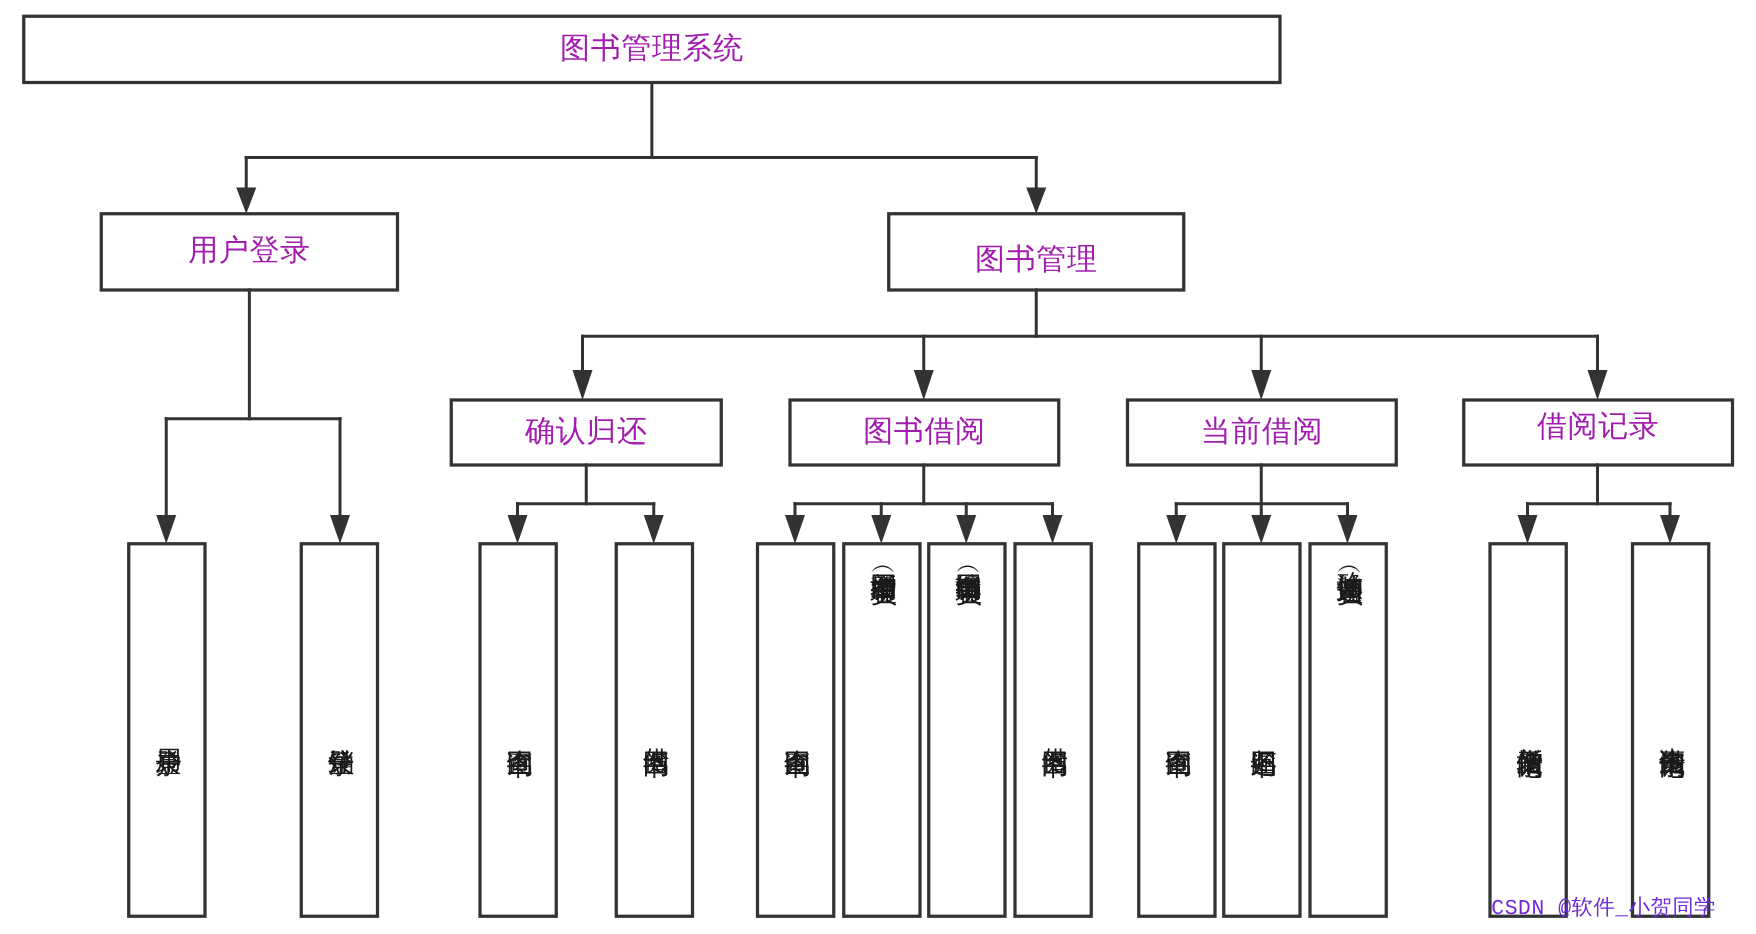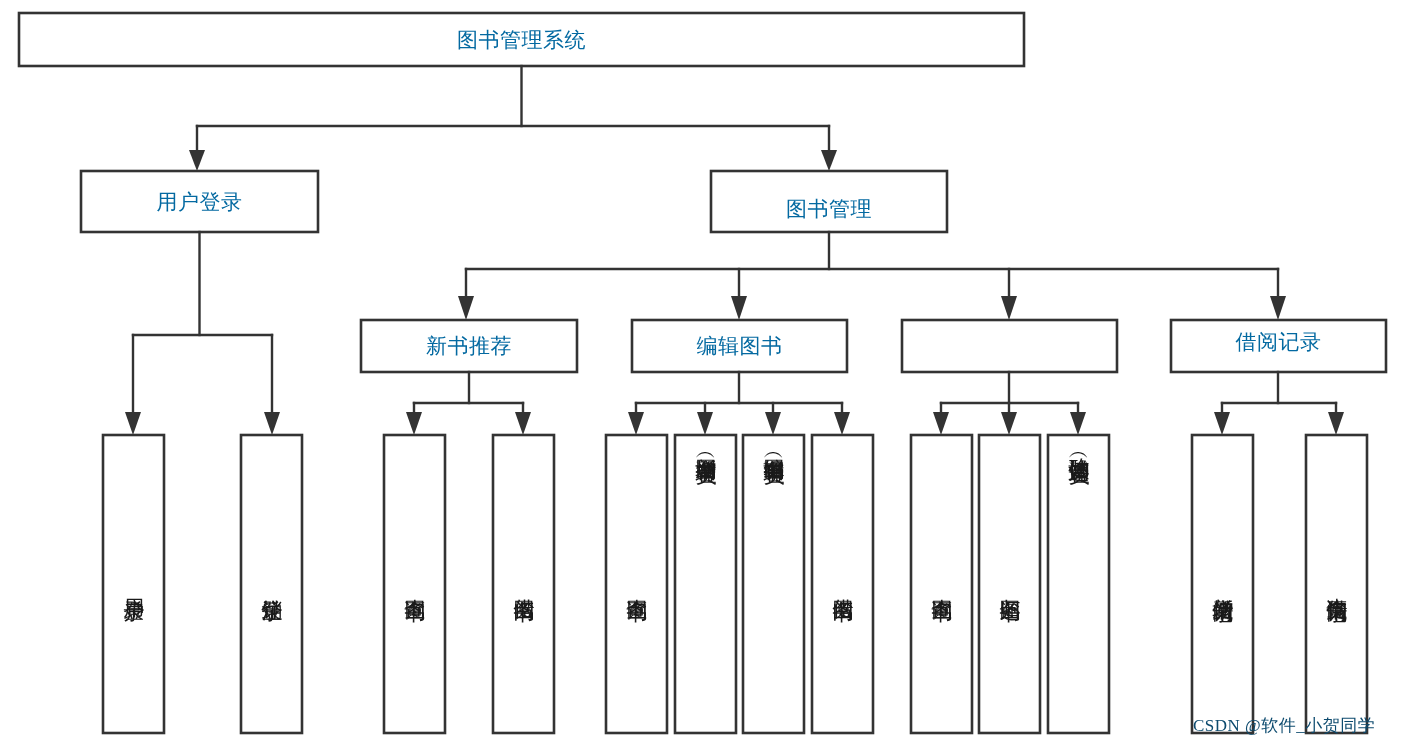--- a/index.html
+++ b/index.html
@@ -40,22 +40,22 @@
   }
   .arrow-head {
     fill: #333333;
     stroke: none;
   }
   .node-label-h {
     position: absolute;
     display: flex;
     align-items: center;
     justify-content: center;
-    color: #0369a1;
-    font-size: 21px;
+    color: #a21caf;
+    font-size: 24px;
     line-height: 1.2;
     letter-spacing: 0.5px;
     white-space: nowrap;
     pointer-events: none;
     text-align: right;
   }
   .node-label-v {
     position: absolute;
     display: flex;
     align-items: center;
@@ -72,24 +72,24 @@
   }
   .node-label-v.centered {
     justify-content: center;
     padding-top: 0;
   }
   .watermark {
     position: absolute;
     left: 1193px;
     top: 714px;
     font-size: 17px;
-    color: #0c4a6e;
+    color: #6d28d9;
     letter-spacing: 0.5px;
     white-space: nowrap;
-    font-family: Liberation Serif, serif;
+    font-family: Liberation Mono, monospace;
     text-align: right;
   }
 </style>
 </head>
 <body>
 
 <div id="diagram-root">
 
   <svg class="diagram-canvas" viewBox="0 0 1405 747">
 
@@ -183,24 +183,25 @@
     <rect class="node-box" x="1306" y="435" width="61" height="298"></rect>
 
   </svg>
 
   <div class="node-label-h" style="left:19px; top:13px; width:1005px; height:53px;">图书管理系统</div>
 
   <div class="node-label-h" style="left:81px; top:171px; width:237px; height:61px;">用户登录</div>
 
   <div class="node-label-h" style="left:711px; top:171px; width:236px; height:75px;">图书管理</div>
 
-  <div class="node-label-h" style="left:361px; top:320px; width:216px; height:52px;">新书推荐</div>
-
-  <div class="node-label-h" style="left:632px; top:320px; width:215px; height:52px;">编辑图书</div>
-
+  <div class="node-label-h" style="left:361px; top:320px; width:216px; height:52px;">确认归还</div>
+
+  <div class="node-label-h" style="left:632px; top:320px; width:215px; height:52px;">图书借阅</div>
+
+  <div class="node-label-h" style="left:902px; top:320px; width:215px; height:52px;">当前借阅</div>
 
   <div class="node-label-h" style="left:1171px; top:320px; width:215px; height:44px;">借阅记录</div>
 
   <div class="node-label-v centered" style="left:103px; top:435px; width:61px; height:298px;">用户登录</div>
 
   <div class="node-label-v centered" style="left:241px; top:435px; width:61px; height:298px;">注销登录</div>
 
   <div class="node-label-v centered" style="left:384px; top:435px; width:61px; height:298px;">查询图书</div>
 
   <div class="node-label-v centered" style="left:493px; top:435px; width:61px; height:298px;">借阅图书</div>

